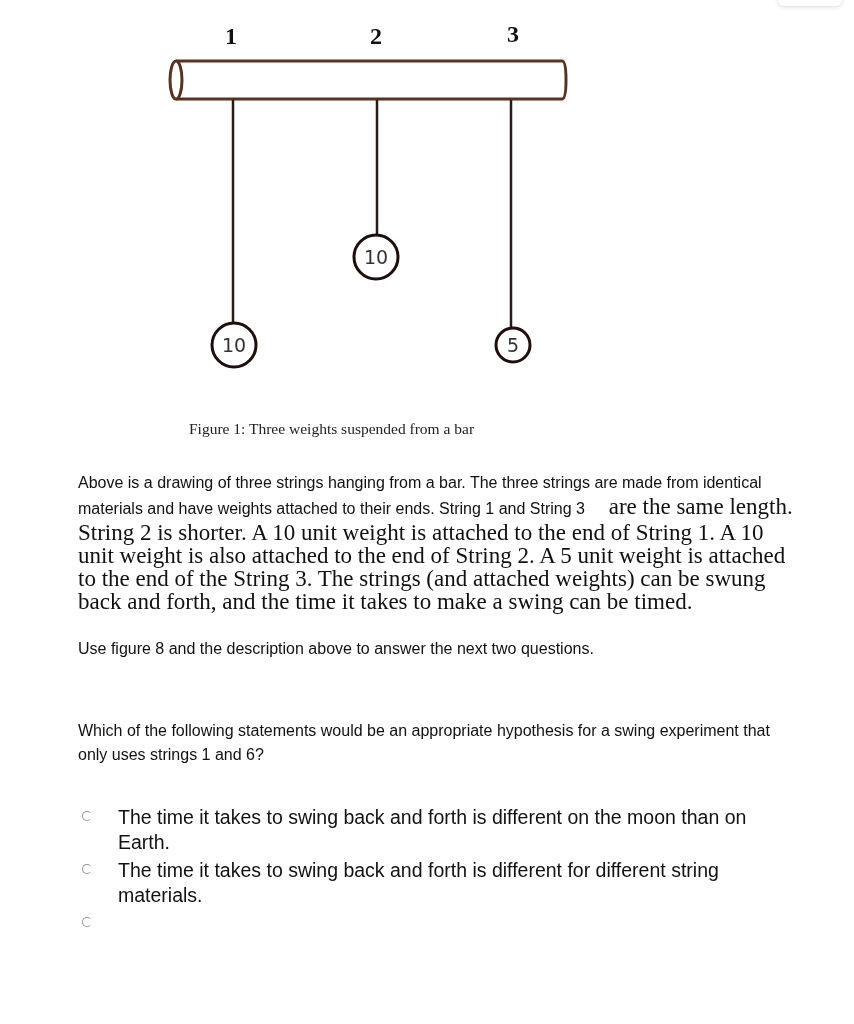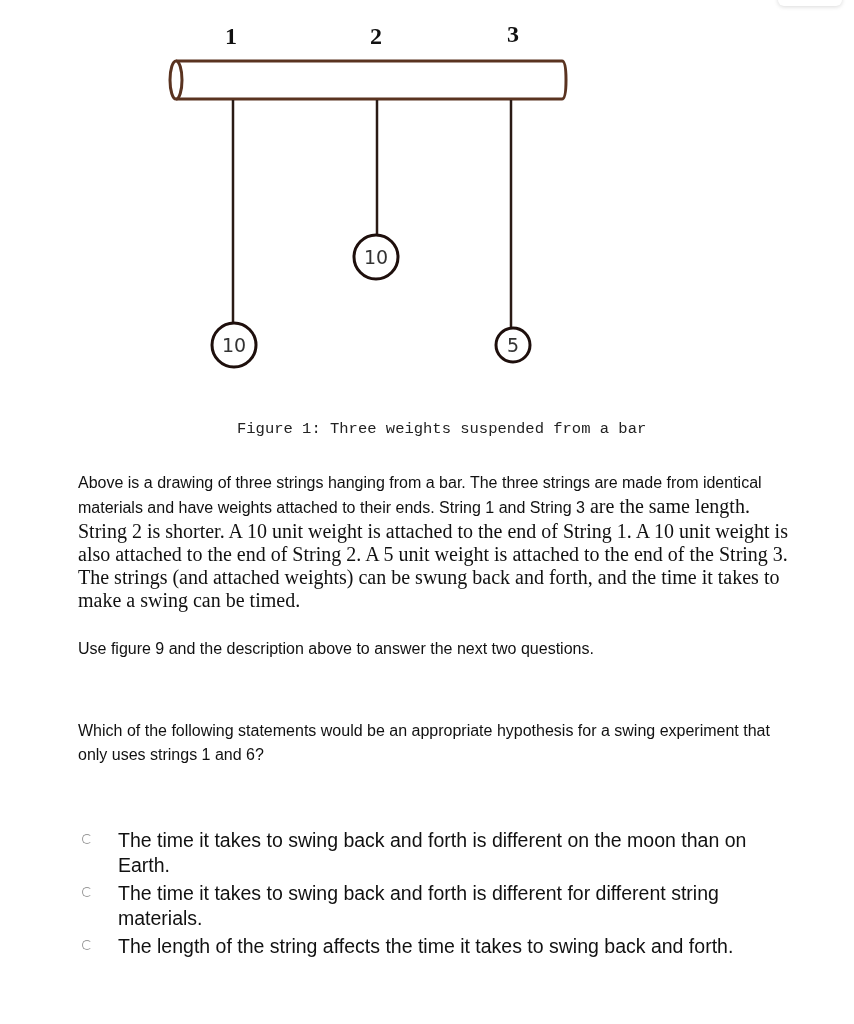--- a/index.html
+++ b/index.html
@@ -1,28 +1,28 @@
 <!DOCTYPE html>
 <html><head>
 <meta charset="utf-8">
 <style>
   html, body { margin:0; padding:0; background:#ffffff; }
   body { width:854px; height:1024px; position:relative; overflow:hidden; font-family:"Liberation Sans", sans-serif; color:#111; }
   .corner-tab { position:absolute; left:778px; top:-10px; width:64px; height:16px; border-radius:6px; background:#fff; box-shadow:0 1px 4px rgba(0,0,0,0.15); }
   svg.figure { position:absolute; left:0; top:0; }
   .num-label { font-family:"Liberation Serif", serif; font-weight:bold; font-size:24px; fill:#111; }
   .weight-label { font-family:"DejaVu Sans", sans-serif; font-size:19px; fill:#333; }
-  .caption { position:absolute; left:189px; top:420px; font-family:Liberation Mono, monospace; font-size:15.5px; color:#222;margin-left:48px; }
+  .caption { position:absolute; left:189px; top:420px; font-family:Liberation Serif, serif; font-size:15.5px; color:#222; }
   .para { position:absolute; left:78px; width:720px; }
   .sans { font-family:"Liberation Sans", sans-serif; font-size:16px; line-height:24px; }
-  .serif { font-family:"Liberation Serif", serif; font-size:20px; line-height:23px; }
+  .serif { font-family:"Liberation Serif", serif; font-size:23px; line-height:23px;margin-left:18px; }
   .p1 { top:471px; }
   .p2 { top:637px; }
   .q  { top:719px; }
-  .options { position:absolute; left:78px; top:828px; width:720px; }
+  .options { position:absolute; left:78px; top:805px; width:720px; }
   .option { position:relative; padding-left:40px; font-family:"Liberation Sans", sans-serif; font-size:19.5px; line-height:25px; margin-bottom:3px; }
   .radio { position:absolute; left:4px; top:6px; width:10px; height:10px; border-radius:50%; border:1.5px solid #999; border-right-color:transparent; box-sizing:border-box; }
 </style>
 </head>
 <body>
 
 <div class="corner-tab"></div>
 
 <svg class="figure" width="854" height="460">
   <text class="num-label" x="231" y="44" text-anchor="middle">1</text>
@@ -49,30 +49,29 @@
   <g>
     <circle cx="513" cy="345" r="17" fill="#fff" stroke="#1e0f0c" stroke-width="3"></circle>
     <text class="weight-label" x="513" y="352" text-anchor="middle">5</text>
   </g>
 </svg>
 
 <div class="caption">Figure 1: Three weights suspended from a bar</div>
 
 <div class="para p1"><span class="sans">Above is a drawing of three strings hanging from a bar. The three strings are made from identical materials and have weights attached to their ends. String 1 and String 3</span><span class="serif"> are the same length. String 2 is shorter. A 10 unit weight is attached to the end of String 1. A 10 unit weight is also attached to the end of String 2. A 5 unit weight is attached to the end of the String 3. The strings (and attached weights) can be swung back and forth, and the time it takes to make a swing can be timed.</span></div>
 
-<div class="para p2 sans">Use figure 9 and the description above to answer the next two questions.</div>
+<div class="para p2 sans">Use figure 8 and the description above to answer the next two questions.</div>
 
 <div class="para q sans">Which of the following statements would be an appropriate hypothesis for a swing experiment that only uses strings 1 and 6?</div>
 
 <div class="options">
   <div class="option">
     <span class="radio"></span>
     <span>The time it takes to swing back and forth is different on the moon than on Earth.</span>
   </div>
   <div class="option">
     <span class="radio"></span>
     <span>The time it takes to swing back and forth is different for different string materials.</span>
   </div>
   <div class="option">
     <span class="radio"></span>
-    <span>The length of the string affects the time it takes to swing back and forth.</span>
   </div>
 </div>
 
 </body></html>

